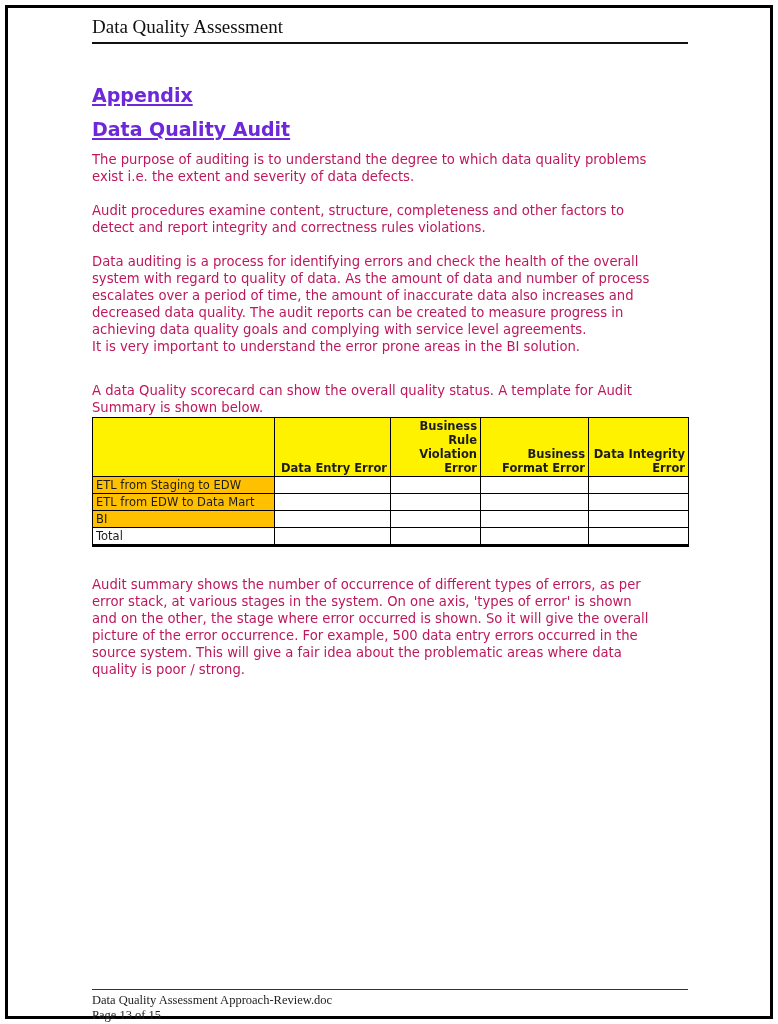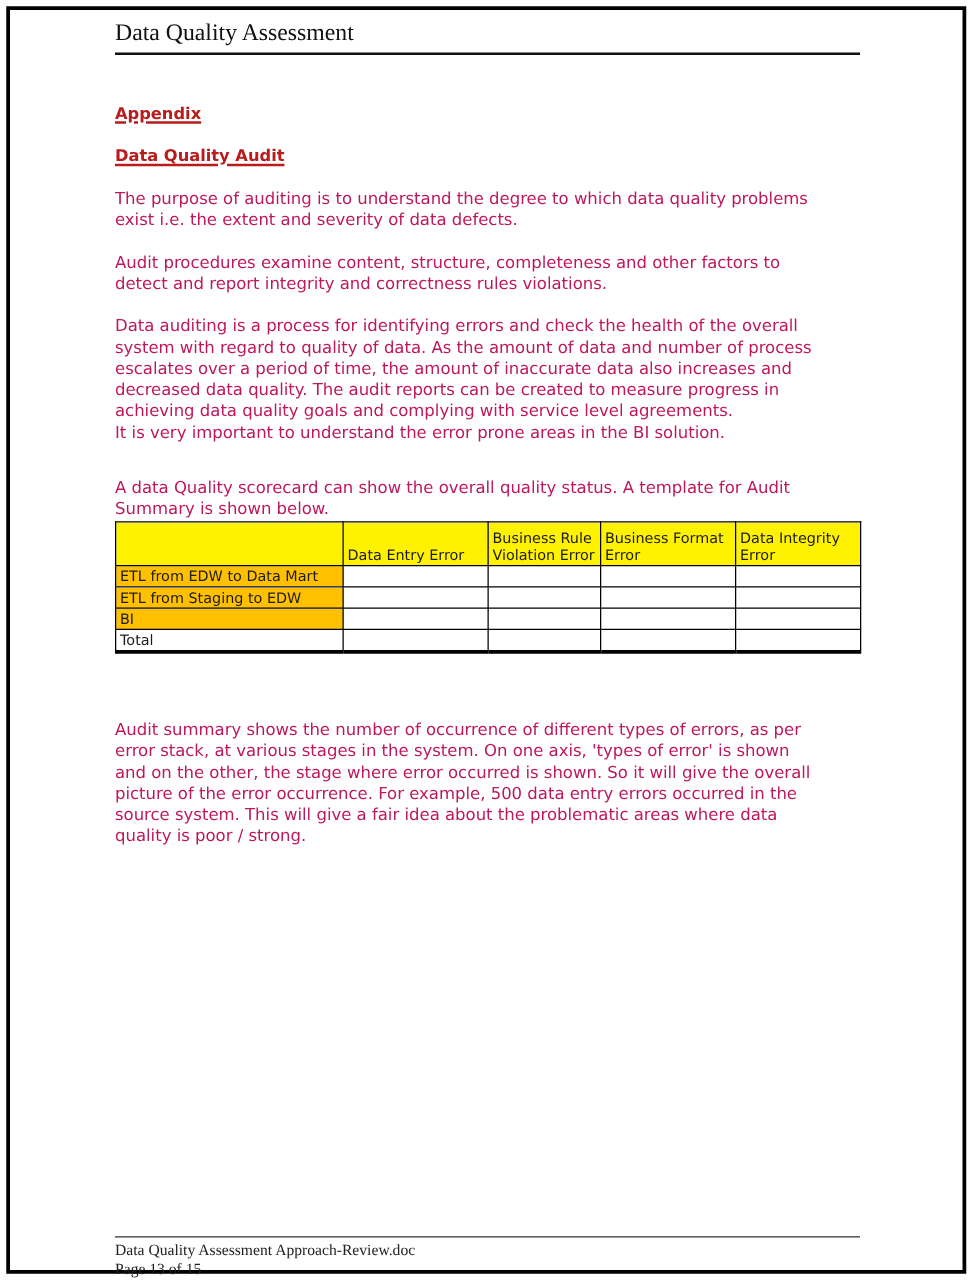--- a/index.html
+++ b/index.html
@@ -28,26 +28,26 @@
     position: absolute;
     top: 42px; left: 92px; right: 90px;
     border-top: 2px solid #111;
   }
   .content {
     position: absolute;
     left: 92px; right: 90px; top: 0;
   }
   .heading {
     position: absolute;
-    font-size: 13px;
+    font-size: 19px;
     font-weight: bold;
     text-decoration: underline;
     text-decoration-thickness: 2px;
     text-underline-offset: 2px;
-    color: #b91c1c;
+    color: #6d28d9;
   }
   .h-appendix { top: 84px; }
   .h-audit { top: 118px; }
   .para {
     position: absolute;
     left: 0; right: 0;
     font-size: 13.2px;
     line-height: 17px;
     white-space: pre-line;
     color: #be185d;
@@ -70,22 +70,22 @@
   }
   table.audit td, table.audit th {
     border: 1px solid #000;
     padding: 1px 3px;
     overflow: hidden;
   }
   table.audit { border-bottom: 3px solid #000; }
   table.audit tr.bottom-row td { border-bottom: 3px solid #000; }
   th.col-header {
     background: var(--header-bg, #FFF200);
-    font-weight: normal;
-    text-align: left;
+    font-weight: bold;
+    text-align: right;
     vertical-align: bottom;
     height: 35px;
   }
   td.row-label {
     background: var(--label-bg, #FFC000);
     text-align: left;
     height: 16px;
     white-space: nowrap;
   }
   td.row-label.plain { background: #ffffff; }
@@ -142,28 +142,28 @@
     </colgroup>
     <tbody>
       <tr>
         <th class="col-header"></th>
         <th class="col-header">Data Entry Error</th>
         <th class="col-header">Business Rule Violation Error</th>
         <th class="col-header">Business Format Error</th>
         <th class="col-header">Data Integrity Error</th>
       </tr>
       <tr>
-        <td class="row-label">ETL from EDW to Data Mart</td>
+        <td class="row-label">ETL from Staging to EDW</td>
         <td class="data-cell"></td>
         <td class="data-cell"></td>
         <td class="data-cell"></td>
         <td class="data-cell"></td>
       </tr>
       <tr>
-        <td class="row-label">ETL from Staging to EDW</td>
+        <td class="row-label">ETL from EDW to Data Mart</td>
         <td class="data-cell"></td>
         <td class="data-cell"></td>
         <td class="data-cell"></td>
         <td class="data-cell"></td>
       </tr>
       <tr>
         <td class="row-label">BI</td>
         <td class="data-cell"></td>
         <td class="data-cell"></td>
         <td class="data-cell"></td>

